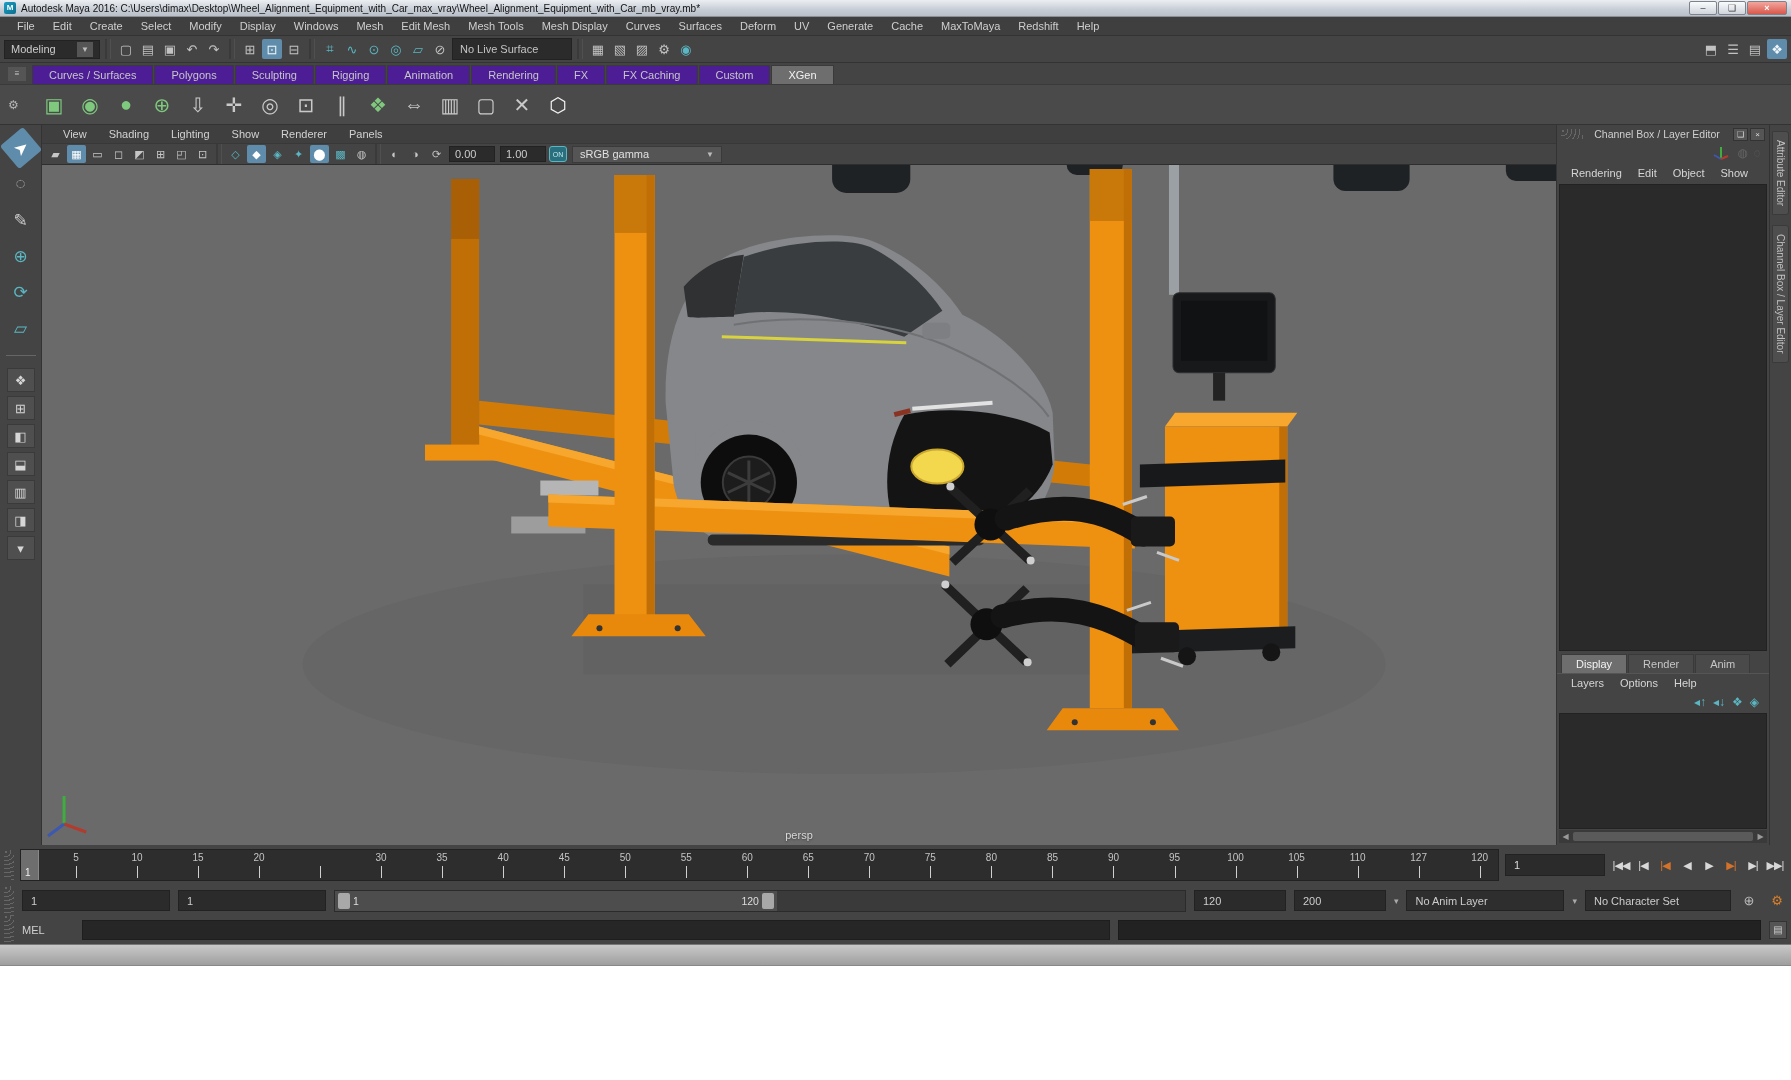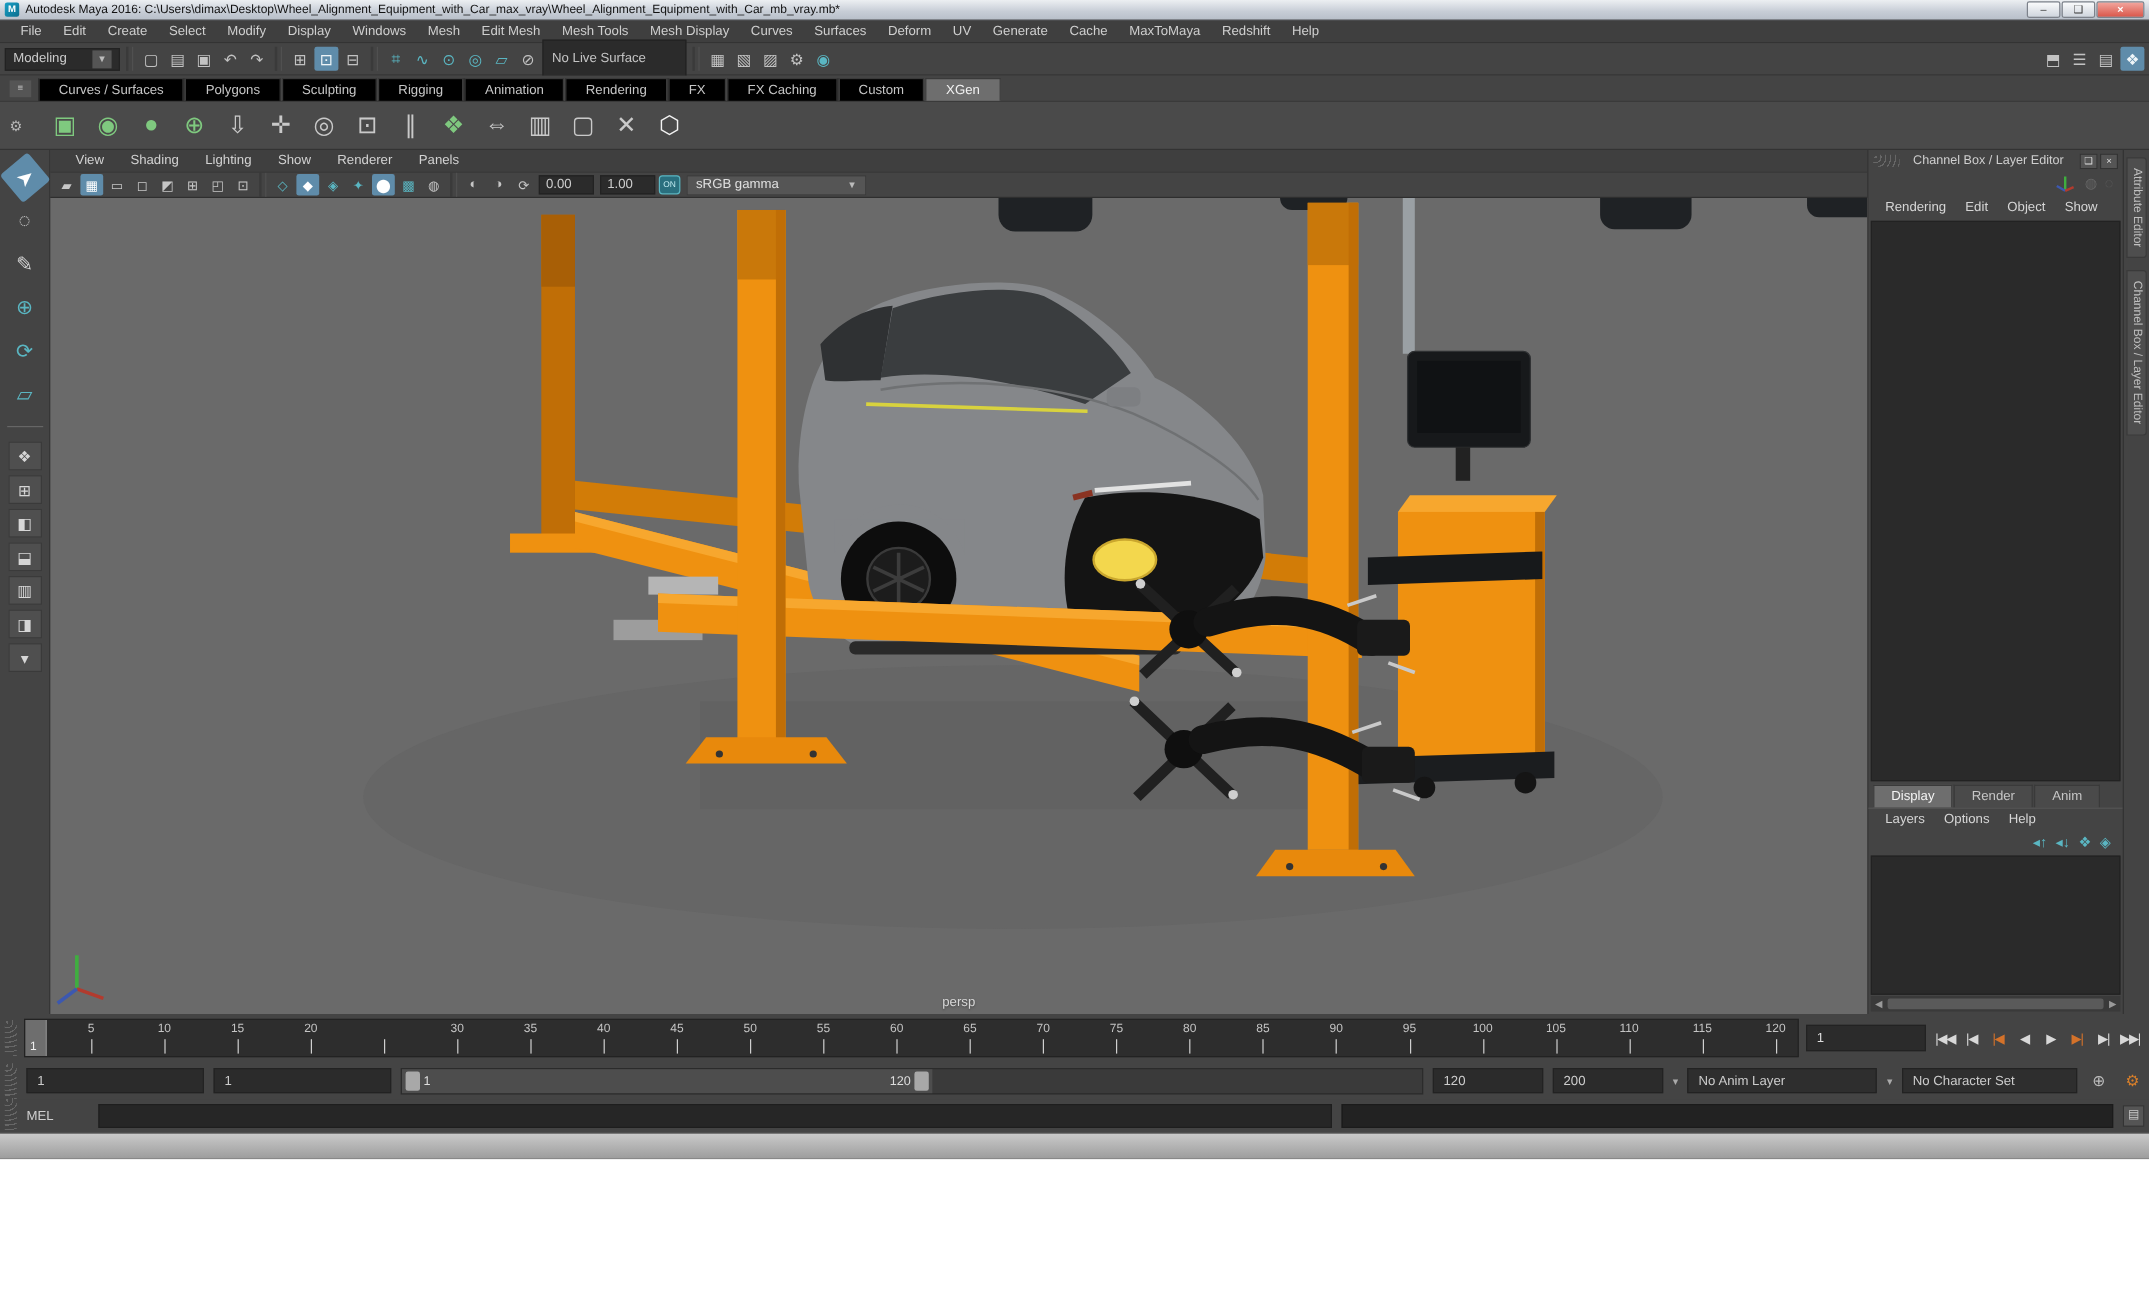--- a/index.html
+++ b/index.html
@@ -31,30 +31,30 @@
   .mode-select { width:96px; height:19px; background:#2b2b2b; border:1px solid #222; color:#ccc;
     display:flex; align-items:center; padding:0 6px; }
   .mode-select .arrow-box { margin-left:auto; width:16px; height:15px; background:#555; color:#bbb;
     text-align:center; font-size:8px; line-height:15px; }
   .sep { width:6px; height:20px; border-left:2px solid #3a3a3a; border-right:1px solid #505050; margin:0 3px;}
   .sicon-group { display:flex; align-items:center; gap:2px; }
   .sicon { width:20px; height:20px; display:flex; align-items:center; justify-content:center;
     font-size:13px; color:#c2c2c2; border-radius:2px; }
   .sicon.teal { color:var(--accent-teal,#5ab6c2); }
   .sicon.active { background:var(--highlight-blue,#5f8caa); color:#eef5f8; }
-  .live-field { width:120px; height:33px; background:#2b2b2b; border:1px solid #222; color:#c4c4c4;
+  .live-field { width:120px; height:22px; background:#2b2b2b; border:1px solid #222; color:#c4c4c4;
     display:flex; align-items:center; padding:0 7px; }
   .push-right { margin-left:auto; }
 
   
   .shelfbar { position:absolute; left:0; top:63px; width:100%; height:22px; background:#444;
     display:flex; align-items:flex-end; padding-left:6px; border-bottom:1px solid #3a3a3a;}
   .shelf-menu-btn { width:18px; height:14px; margin:0 6px 3px 2px; background:#555; color:#ccc;
     font-size:8px; line-height:14px; text-align:center;}
-  .shelfbar .shelf-tab { padding:3px 16px; color:#c6c6c6; background:#000000; border:1px solid #3a3a3a;
+  .shelfbar .shelf-tab { padding:3px 16px; color:#c6c6c6; background:#4c1d95; border:1px solid #3a3a3a;
     border-bottom:none; margin-right:1px; }
   .shelfbar .shelf-tab.active { background:#6e6e6e; color:#f2f2f2; }
 
   
   .shelf { position:absolute; left:0; top:85px; width:100%; height:40px; background:#4a4a4a;
     display:flex; align-items:center; gap:4px; padding-left:8px; border-bottom:1px solid #333;}
   .shelf-gear { width:16px; color:#b5b5b5; font-size:12px; margin-right:10px;}
   .shelf-icon { width:32px; height:32px; display:flex; align-items:center; justify-content:center;
     font-size:20px; color:#7fc97f; }
   .shelf-icon.gray { color:#c9c9c9; }
@@ -576,21 +576,21 @@
         <div class="tick-label" style="left: 73.967%;">90</div>
         <div class="tick" style="left: 78.099%;"></div>
         <div class="tick-label" style="left: 78.099%;">95</div>
         <div class="tick" style="left: 82.231%;"></div>
         <div class="tick-label" style="left: 82.231%;">100</div>
         <div class="tick" style="left: 86.364%;"></div>
         <div class="tick-label" style="left: 86.364%;">105</div>
         <div class="tick" style="left: 90.496%;"></div>
         <div class="tick-label" style="left: 90.496%;">110</div>
         <div class="tick" style="left: 94.628%;"></div>
-        <div class="tick-label" style="left: 94.628%;">115</div>
+        <div class="tick-label" style="left: 94.628%;">127</div>
         <div class="tick" style="left: 98.76%;"></div>
         <div class="tick-label" style="left: 98.76%;">120</div>
       </div>
     <div class="frame-field">1</div>
     <div class="playback">
         <span class="pbtn">|◀◀</span>
         <span class="pbtn">|◀</span>
         <span class="pbtn key">|◀</span>
         <span class="pbtn">◀</span>
         <span class="pbtn">▶</span>

